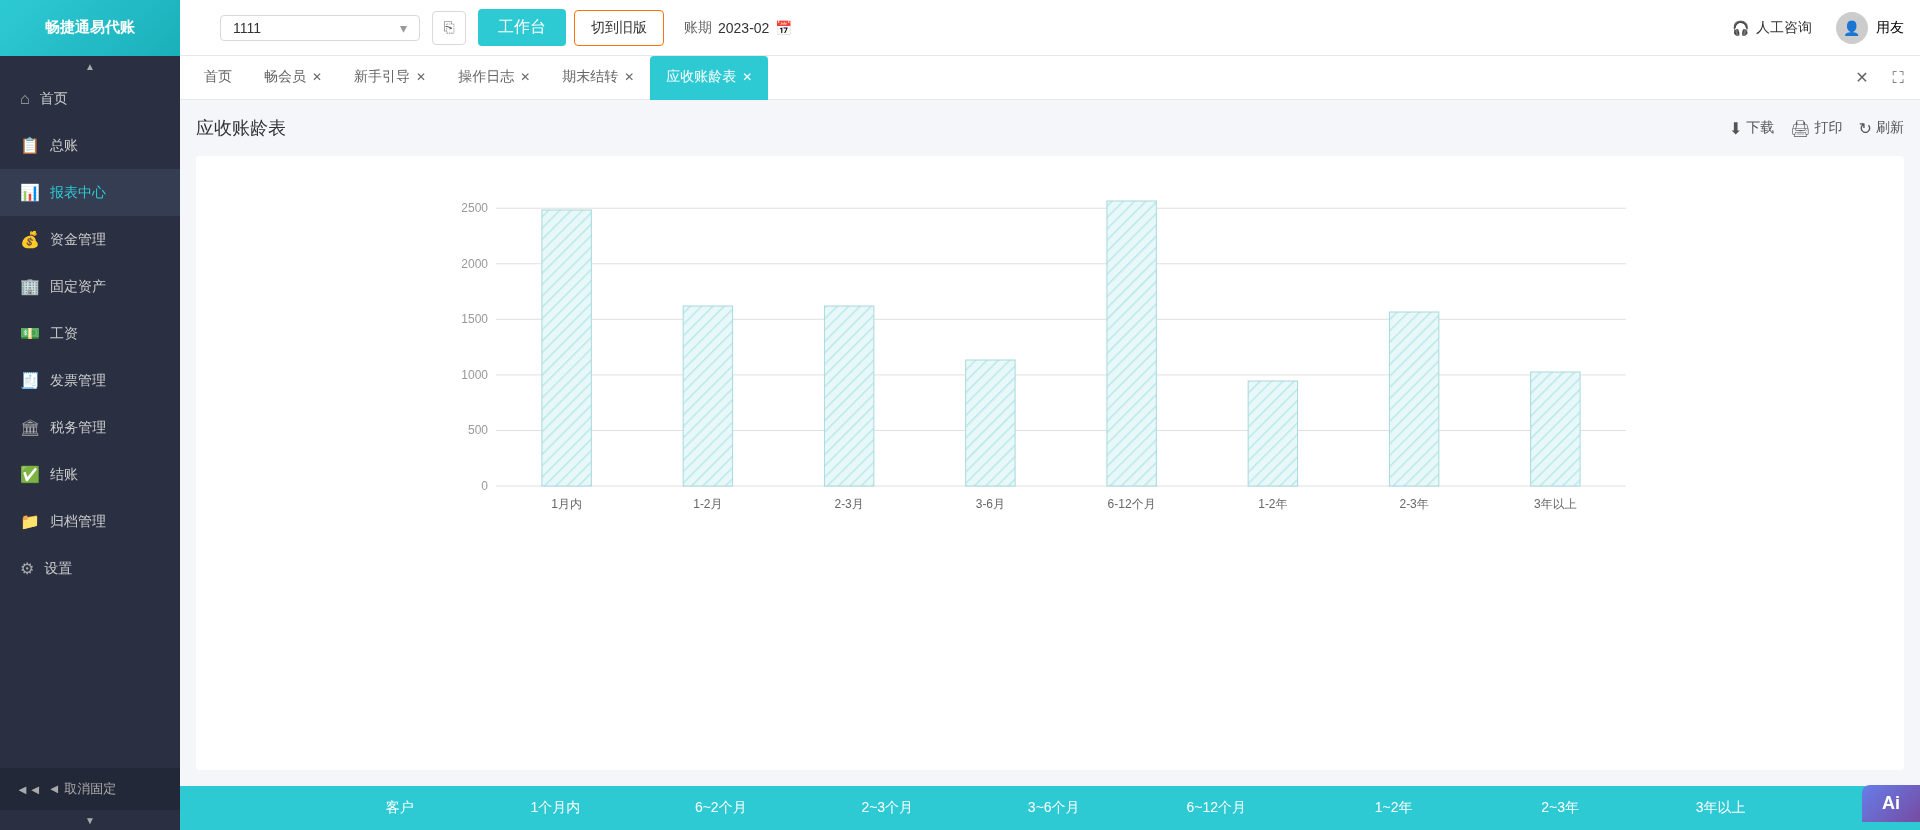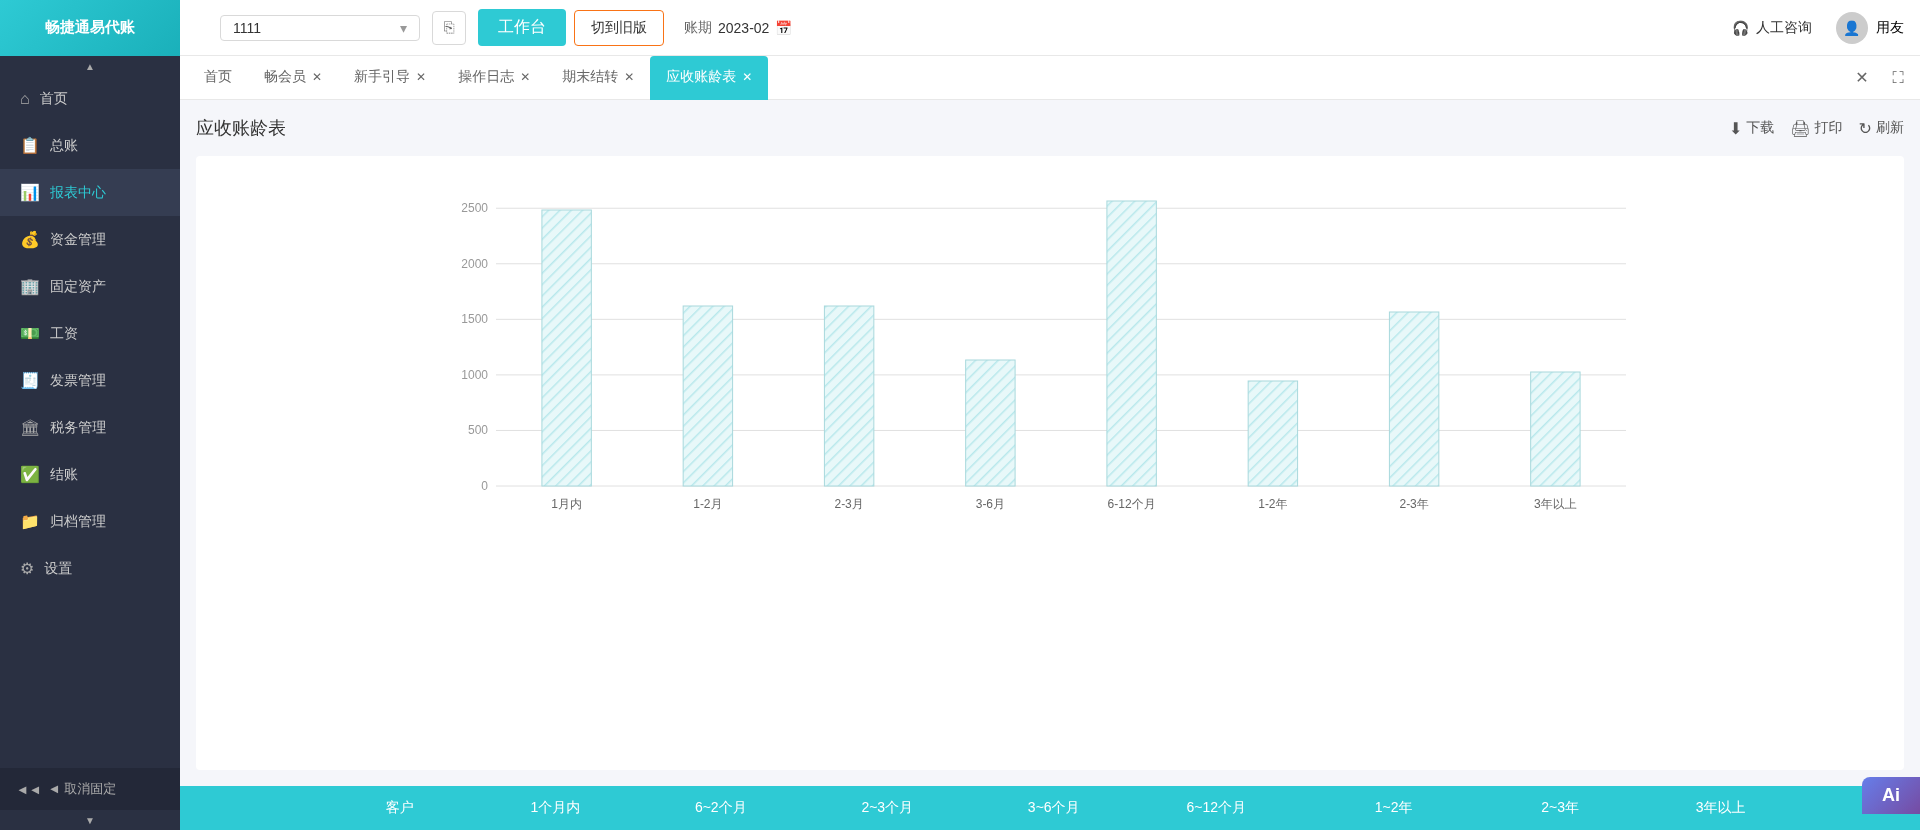--- a/index.html
+++ b/index.html
@@ -298,21 +298,21 @@
       font-weight: 500;
       padding: 0 8px;
     }
     .table-header-cell:first-child {
       flex: 1.5;
     }
 
     
     .ai-float {
       position: fixed;
-      bottom: 16px;
+      bottom: 8px;
       right: 0;
       background: linear-gradient(135deg, #667eea, #764ba2);
       color: #fff;
       padding: 8px 20px;
       font-size: 18px;
       font-weight: bold;
       cursor: pointer;
       border-radius: 8px 0 0 0;
     }
   </style>

